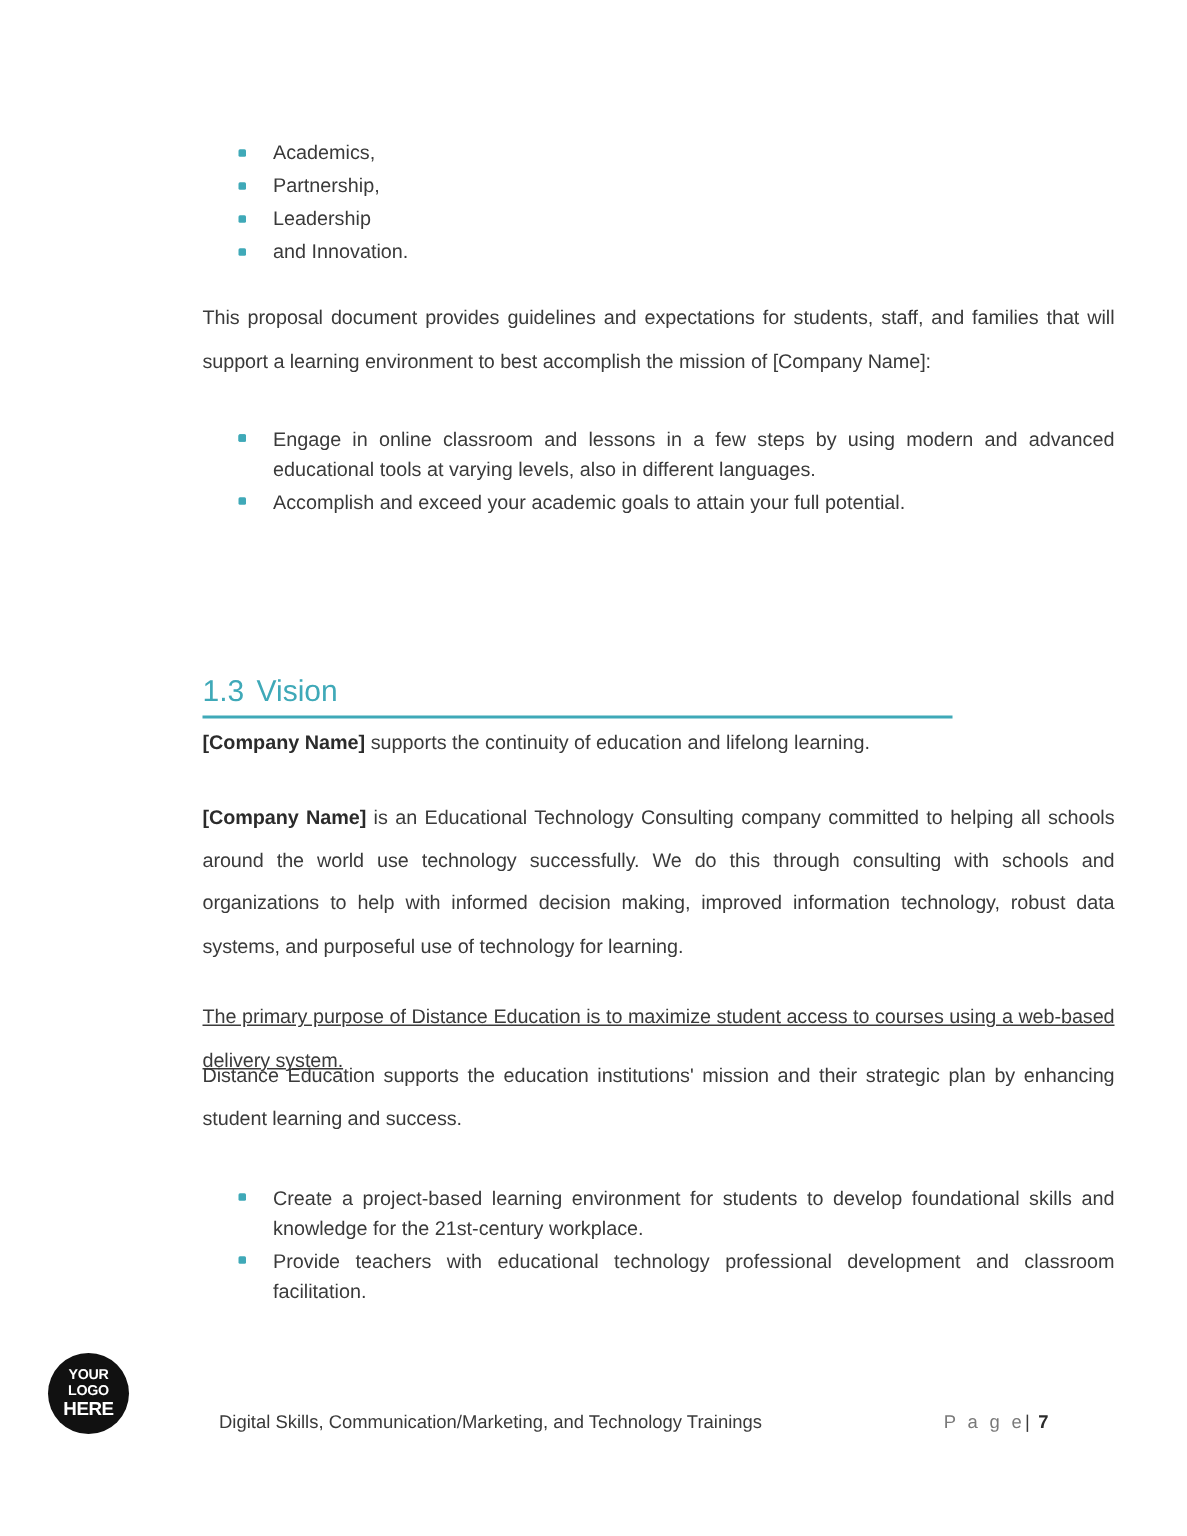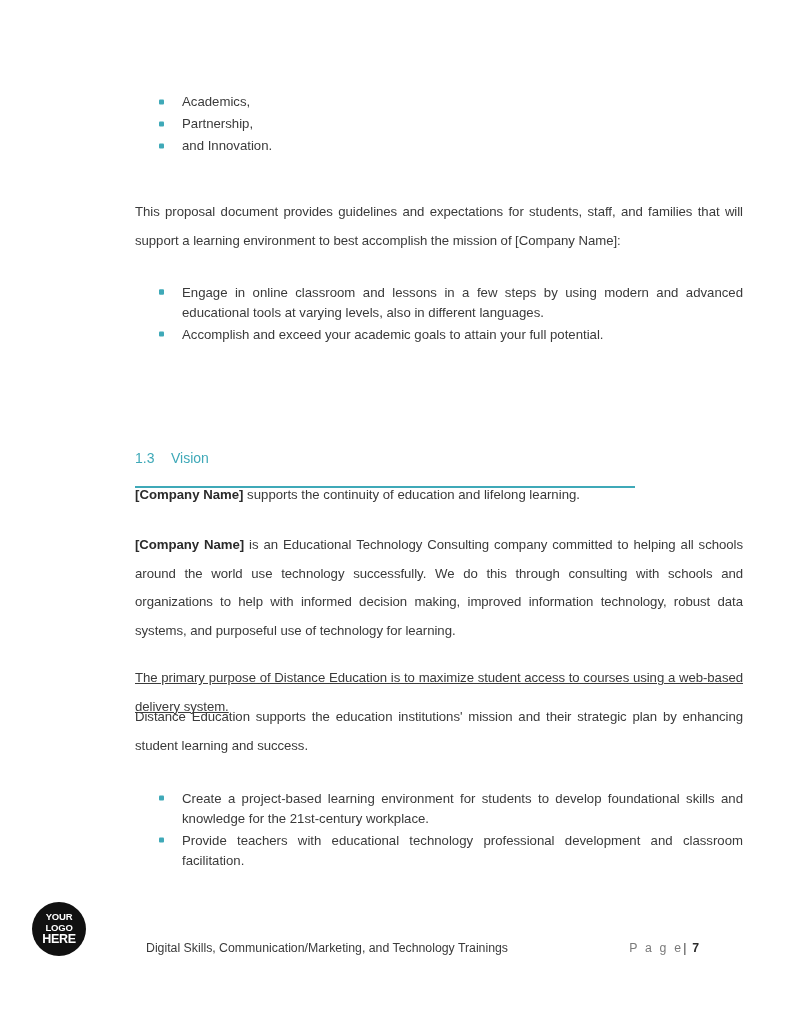--- a/index.html
+++ b/index.html
@@ -101,22 +101,22 @@
   }
 
   
   .heading-wrap {
     width: 500px;
   }
   .heading {
     display: flex;
     align-items: baseline;
     color: #3FA9B8;
-    font-size: 14px;
-    padding-bottom: 20px;
+    font-size: 20px;
+    padding-bottom: 4px;
   }
   .heading .num {
     width: 36px;
     flex: none;
   }
   .heading-rule {
     height: 1.6px;
     background: #3FA9B8;
     width: 500px;
   }
@@ -197,20 +197,24 @@
       <li>
         <span class="bullet"></span>
         <span>Academics,</span>
       </li>
       <li>
         <span class="bullet"></span>
         <span>Partnership,</span>
       </li>
       <li>
         <span class="bullet"></span>
+        <span>Leadership</span>
+      </li>
+      <li>
+        <span class="bullet"></span>
         <span>and Innovation.</span>
       </li>
     </ul>
   </div>
 
   <div class="content" style="top: 198px;">
     <p class="body">This proposal document provides guidelines and expectations for students, staff, and families that will support a learning environment to best accomplish the mission of [Company Name]:</p>
   </div>
 
   <div class="content" style="top: 282px;">

